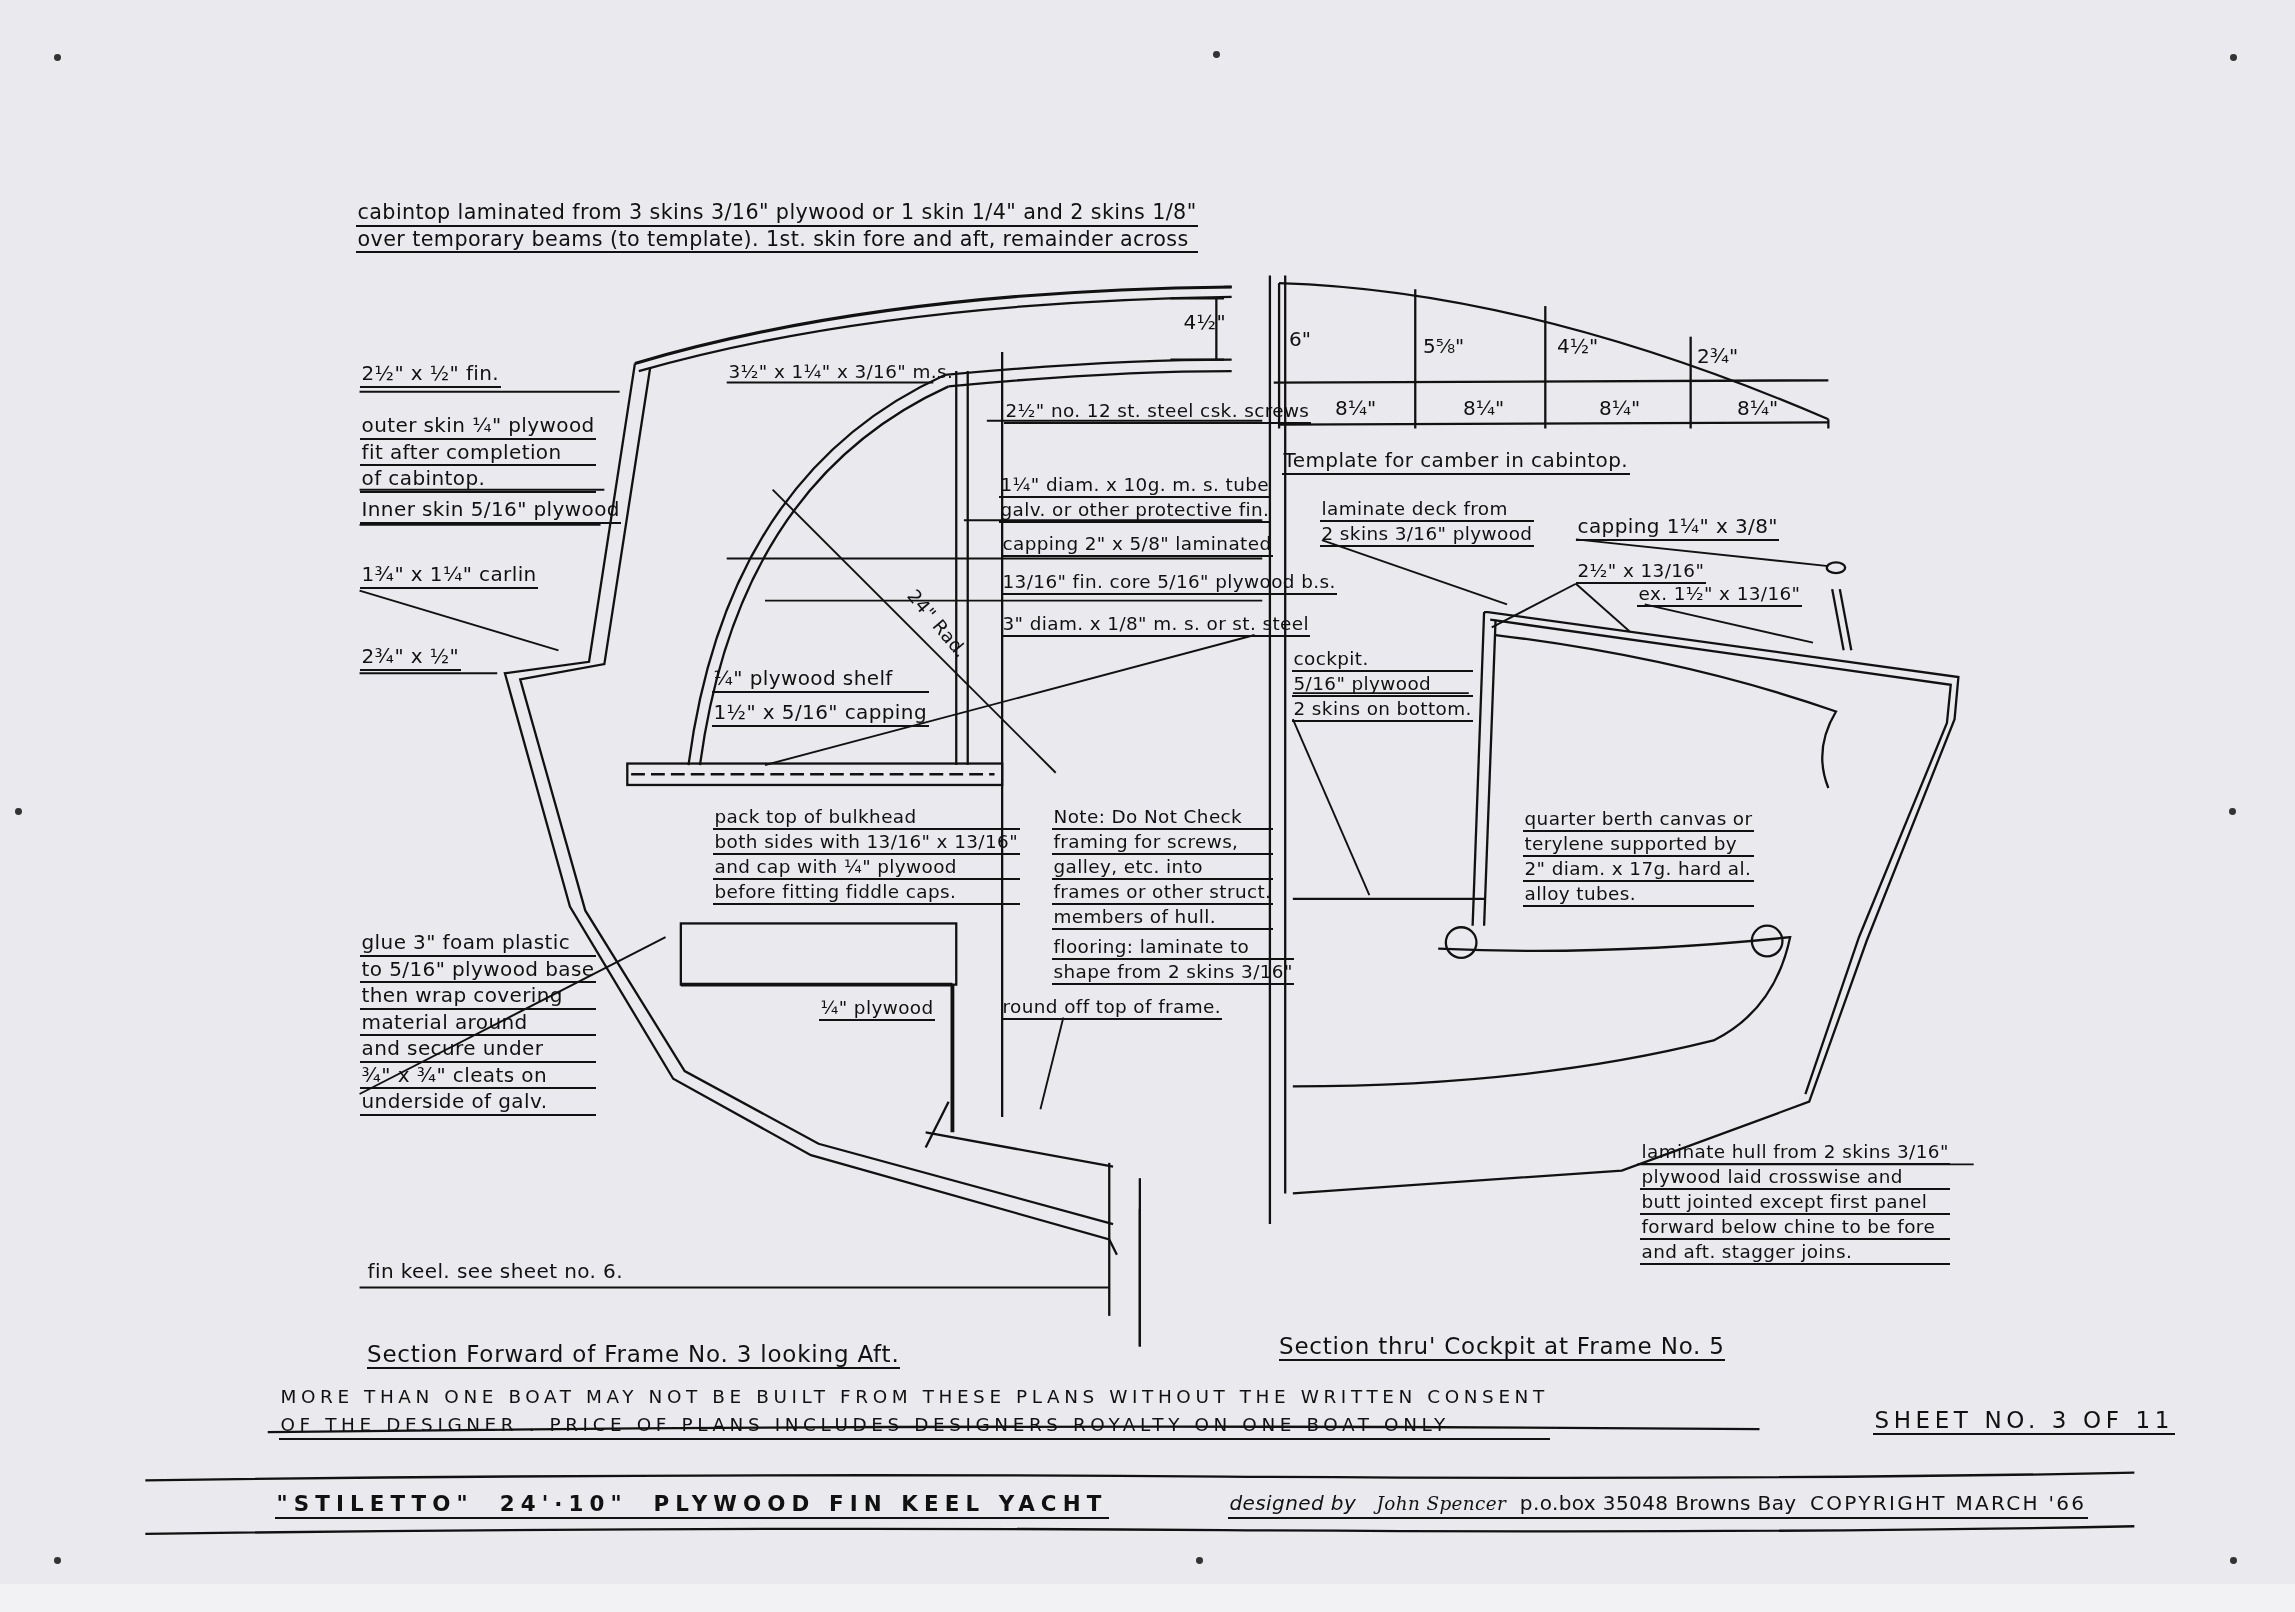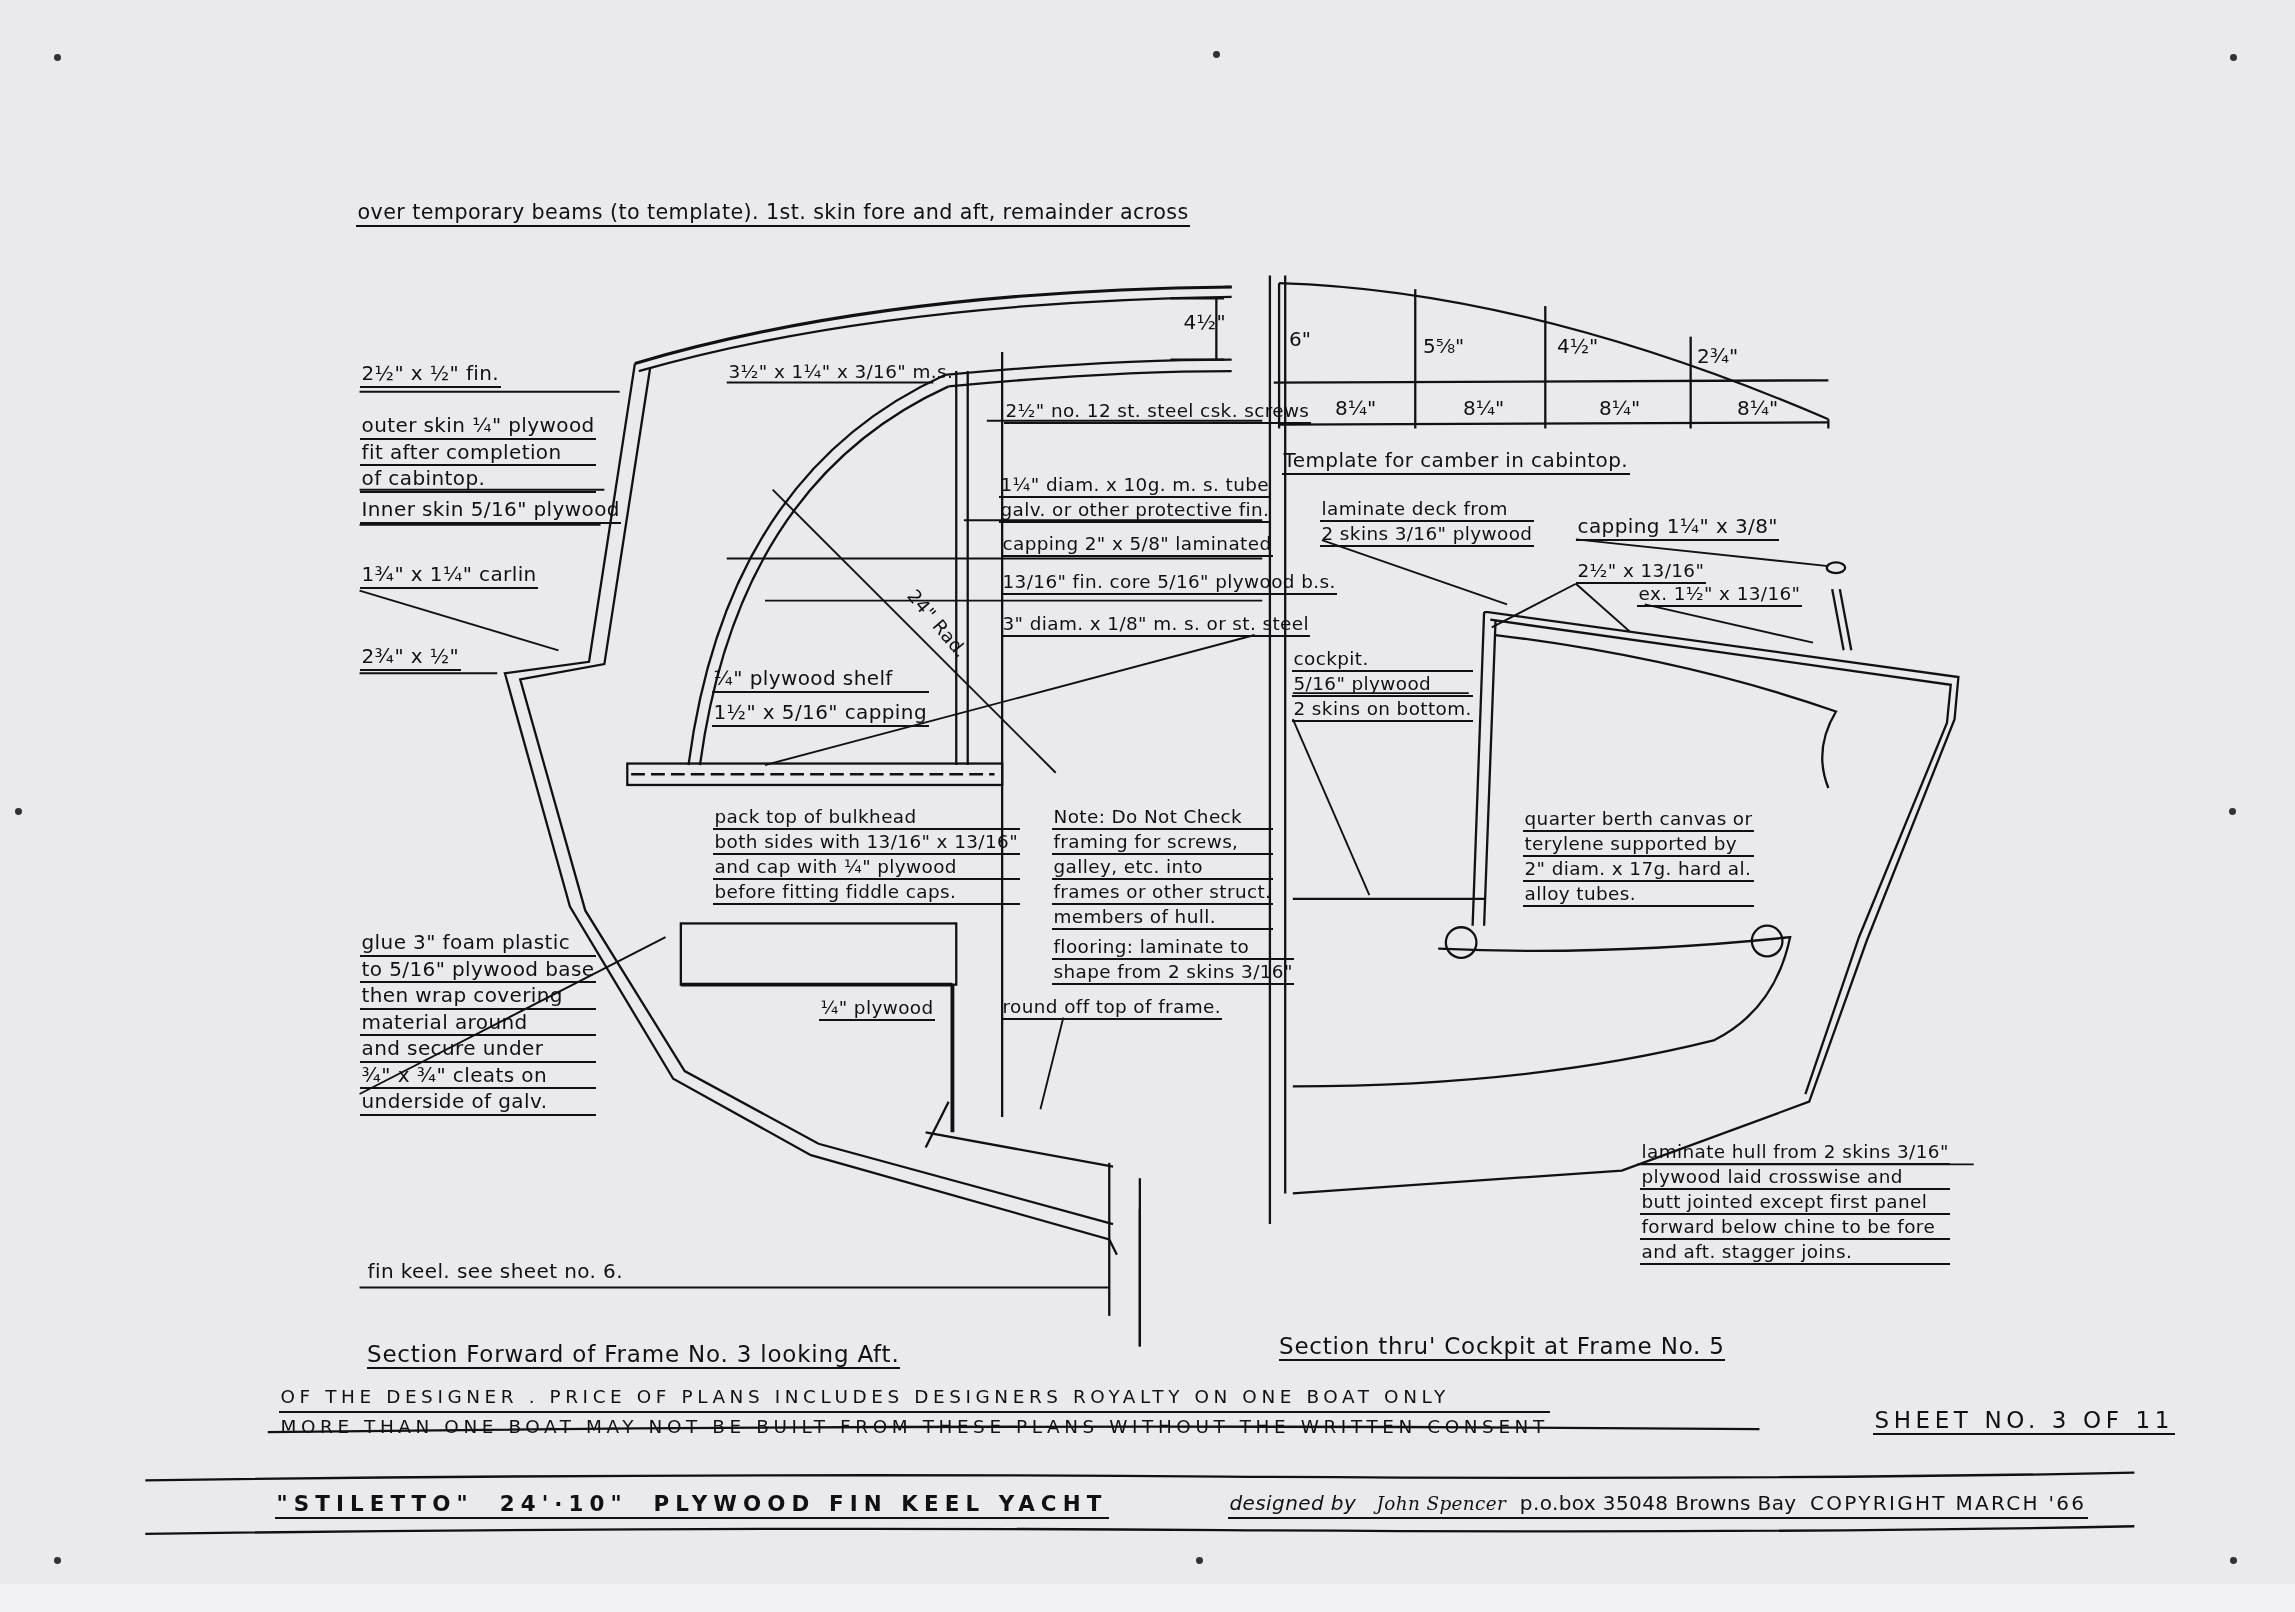--- a/index.html
+++ b/index.html
@@ -117,20 +117,21 @@
   </g>
 
   <g stroke-width="3">
     <path d="M190 1935 Q900 1925 1600 1930 T2790 1925"></path>
     <path d="M190 2005 Q900 1995 1600 2000 T2790 1995"></path>
     <path d="M350 1872 Q1300 1860 2300 1868"></path>
   </g>
 </svg>
 
 <div class="lbl" style="left:356px;top:200px;font-size:20.7px">
+  <span>cabintop laminated from 3 skins 3/16" plywood or 1 skin 1/4" and 2 skins 1/8"</span>
   <span>over temporary beams (to template). 1st. skin fore and aft, remainder across</span>
 </div>
 
 <div class="lbl" style="left:360px;top:361px">
     <span>2½" x ½" fin.</span>
   </div>
 <div class="lbl" style="left:360px;top:413px">
   <span>outer skin ¼" plywood</span>
     <span>fit after completion</span>
     <span>of cabintop.</span>
@@ -251,22 +252,22 @@
     <span>plywood laid crosswise and</span>
     <span>butt jointed  except first panel</span>
     <span>forward below chine to be fore</span>
     <span>and aft.            stagger joins.</span>
 </div>
 
 <div class="caption" style="left:367px;top:1341px">Section Forward of Frame No. 3 looking Aft.</div>
 <div class="caption" style="left:1279px;top:1333px">Section thru' Cockpit at Frame No. 5</div>
 
 <div class="lbl caps" style="left:279px;top:1383px;font-size:18.4px;line-height:27.5px">
+  <span style="border:none">MORE THAN ONE BOAT MAY NOT BE BUILT FROM THESE PLANS WITHOUT THE WRITTEN CONSENT</span>
   <span>OF THE DESIGNER . PRICE of PLANS INCLUDES DESIGNERS ROYALTY ON ONE BOAT ONLY</span>
-  <span style="border:none">MORE THAN ONE BOAT MAY NOT BE BUILT FROM THESE PLANS WITHOUT THE WRITTEN CONSENT</span>
 </div>
 <div class="lbl caps" style="left:1873px;top:1408px;font-size:23px">
     <span>SHEET No. 3 of 11</span>
   </div>
 
 <div class="lbl caps" style="left:275px;top:1492px;font-size:21.4px;letter-spacing:6.1px">
   <span><b>"STILETTO"</b>&nbsp;&nbsp;<b>24'·10"</b>&nbsp;&nbsp;<b>PLYWOOD FIN KEEL YACHT</b></span>
 </div>
 <div class="lbl" style="left:1228px;top:1491px;font-size:20px">
   <span>

